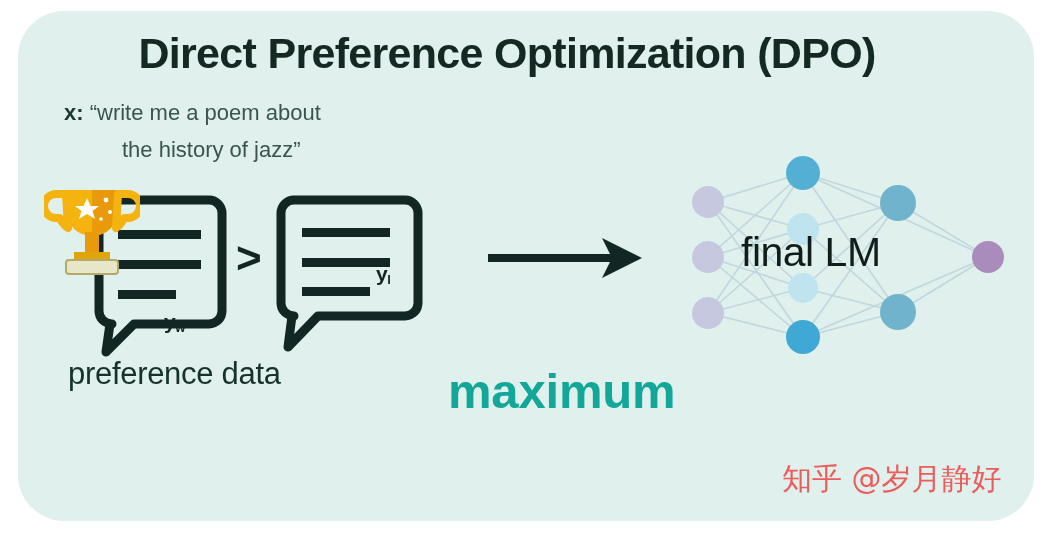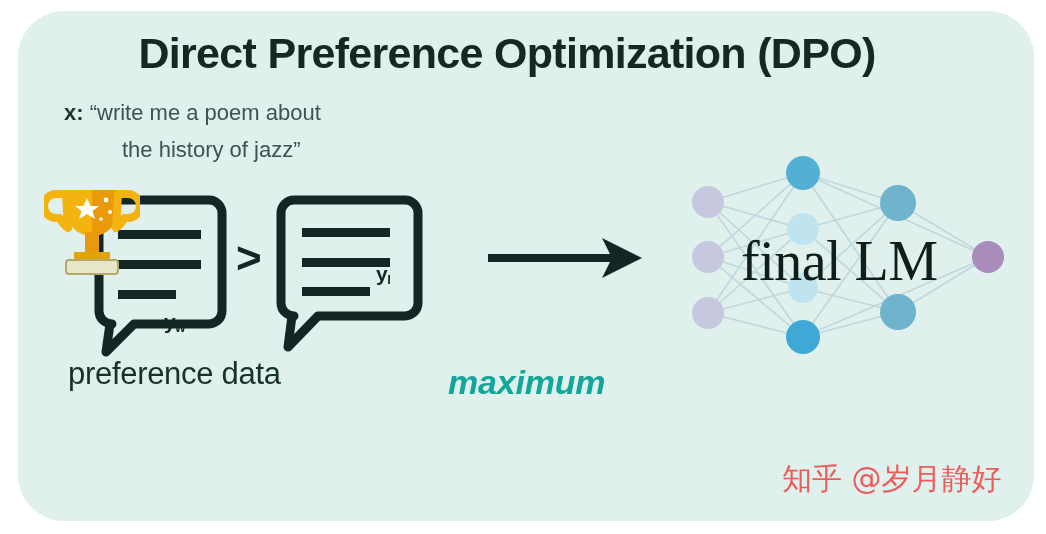--- a/index.html
+++ b/index.html
@@ -104,41 +104,39 @@
     white-space: nowrap;
     letter-spacing: -0.3px;
   }
 
   
   #arrow { position: absolute; left: 484px; top: 232px; width: 170px; height: 52px; }
 
   
   .ml-line {
     position: absolute;
-    font-size: 34px;
+    font-size: 49px;
     font-weight: bold;
     color: #13a79a;
     white-space: nowrap;
     letter-spacing: -0.2px;
-    font-style: italic;
   }
   #ml-line-1 { left: 448px; top: 363px; }
   #ml-line-2 { left: 448px; top: 432px; }
 
   
   #nn { position: absolute; left: 670px; top: 145px; width: 350px; height: 210px; }
   #nn-label {
     position: absolute;
     left: 741px;
     top: 229px;
-    font-size: 56px;
+    font-size: 41px;
     color: #101d1a;
     white-space: nowrap;
     letter-spacing: -0.5px;
-    font-family: Liberation Serif, serif;
   }
 
   
   #watermark {
     position: absolute;
     left: 782px;
     top: 459px;
     font-size: 30px;
     color: #ef4444;
     opacity: 0.86;

